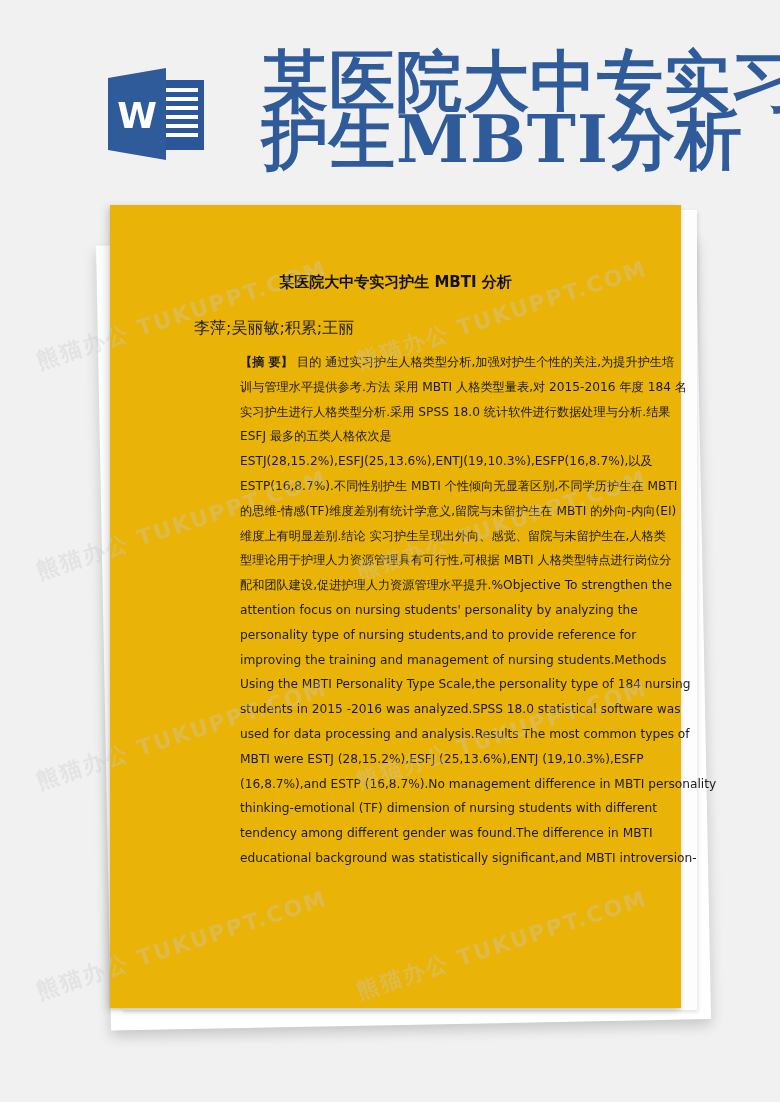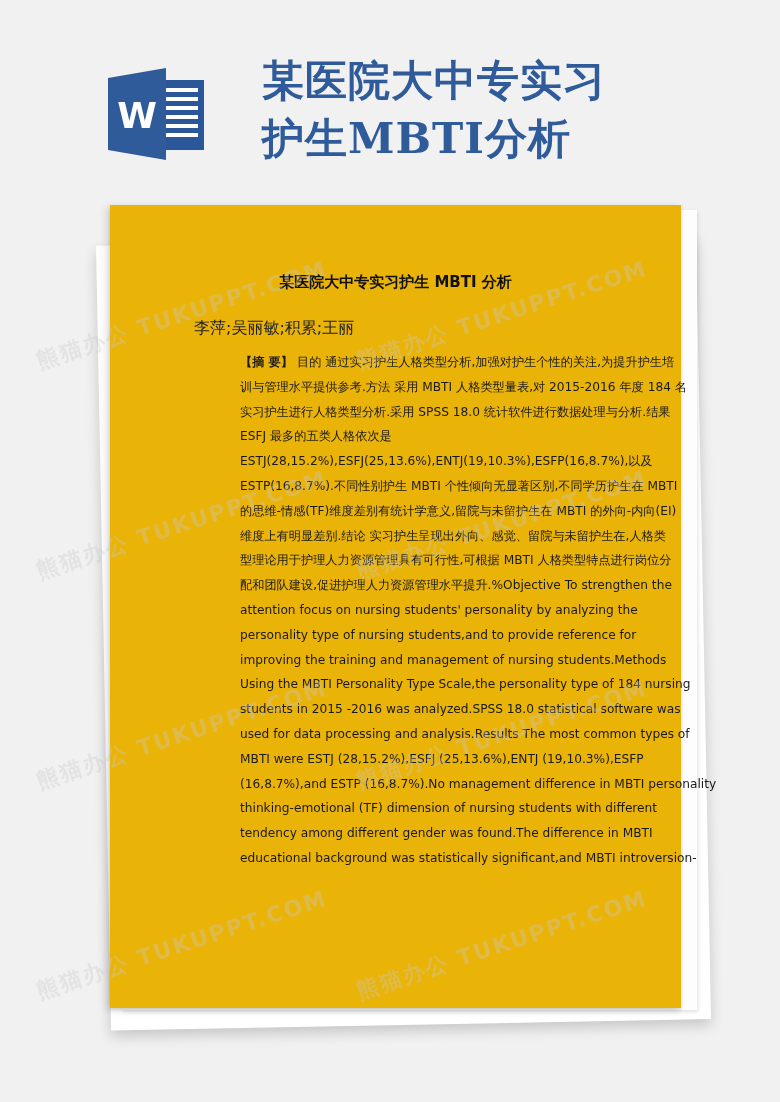--- a/index.html
+++ b/index.html
@@ -8,21 +8,21 @@
       background: #f1f1f1;
       position: relative;
       font-family: "DejaVu Sans", "Liberation Sans", sans-serif;
     }
     .header { position: absolute; left: 0; top: 0; width: 780px; height: 200px; }
     .word-icon { position: absolute; left: 108px; top: 68px; width: 100px; height: 92px; }
     .banner-title {
       position: absolute; left: 262px; top: 52px; width: 500px;
       font-family: "DejaVu Serif", "Liberation Serif", serif;
       font-weight: bold; color: #2f5b9a;
-      font-size: 42px; line-height: 58px; letter-spacing: 1px;
+      font-size: 66px; line-height: 58px; letter-spacing: 1px;
     }
     .banner-title span { display: block; white-space: nowrap; }
 
     .paper-back {
       position: absolute; left: 96px; top: 240px; width: 600px; height: 785px;
       background: #fff;
       transform: rotate(-1.1deg); transform-origin: 50% 0;
       box-shadow: 0 6px 14px rgba(0,0,0,0.18);
     }
     .paper-mid {

